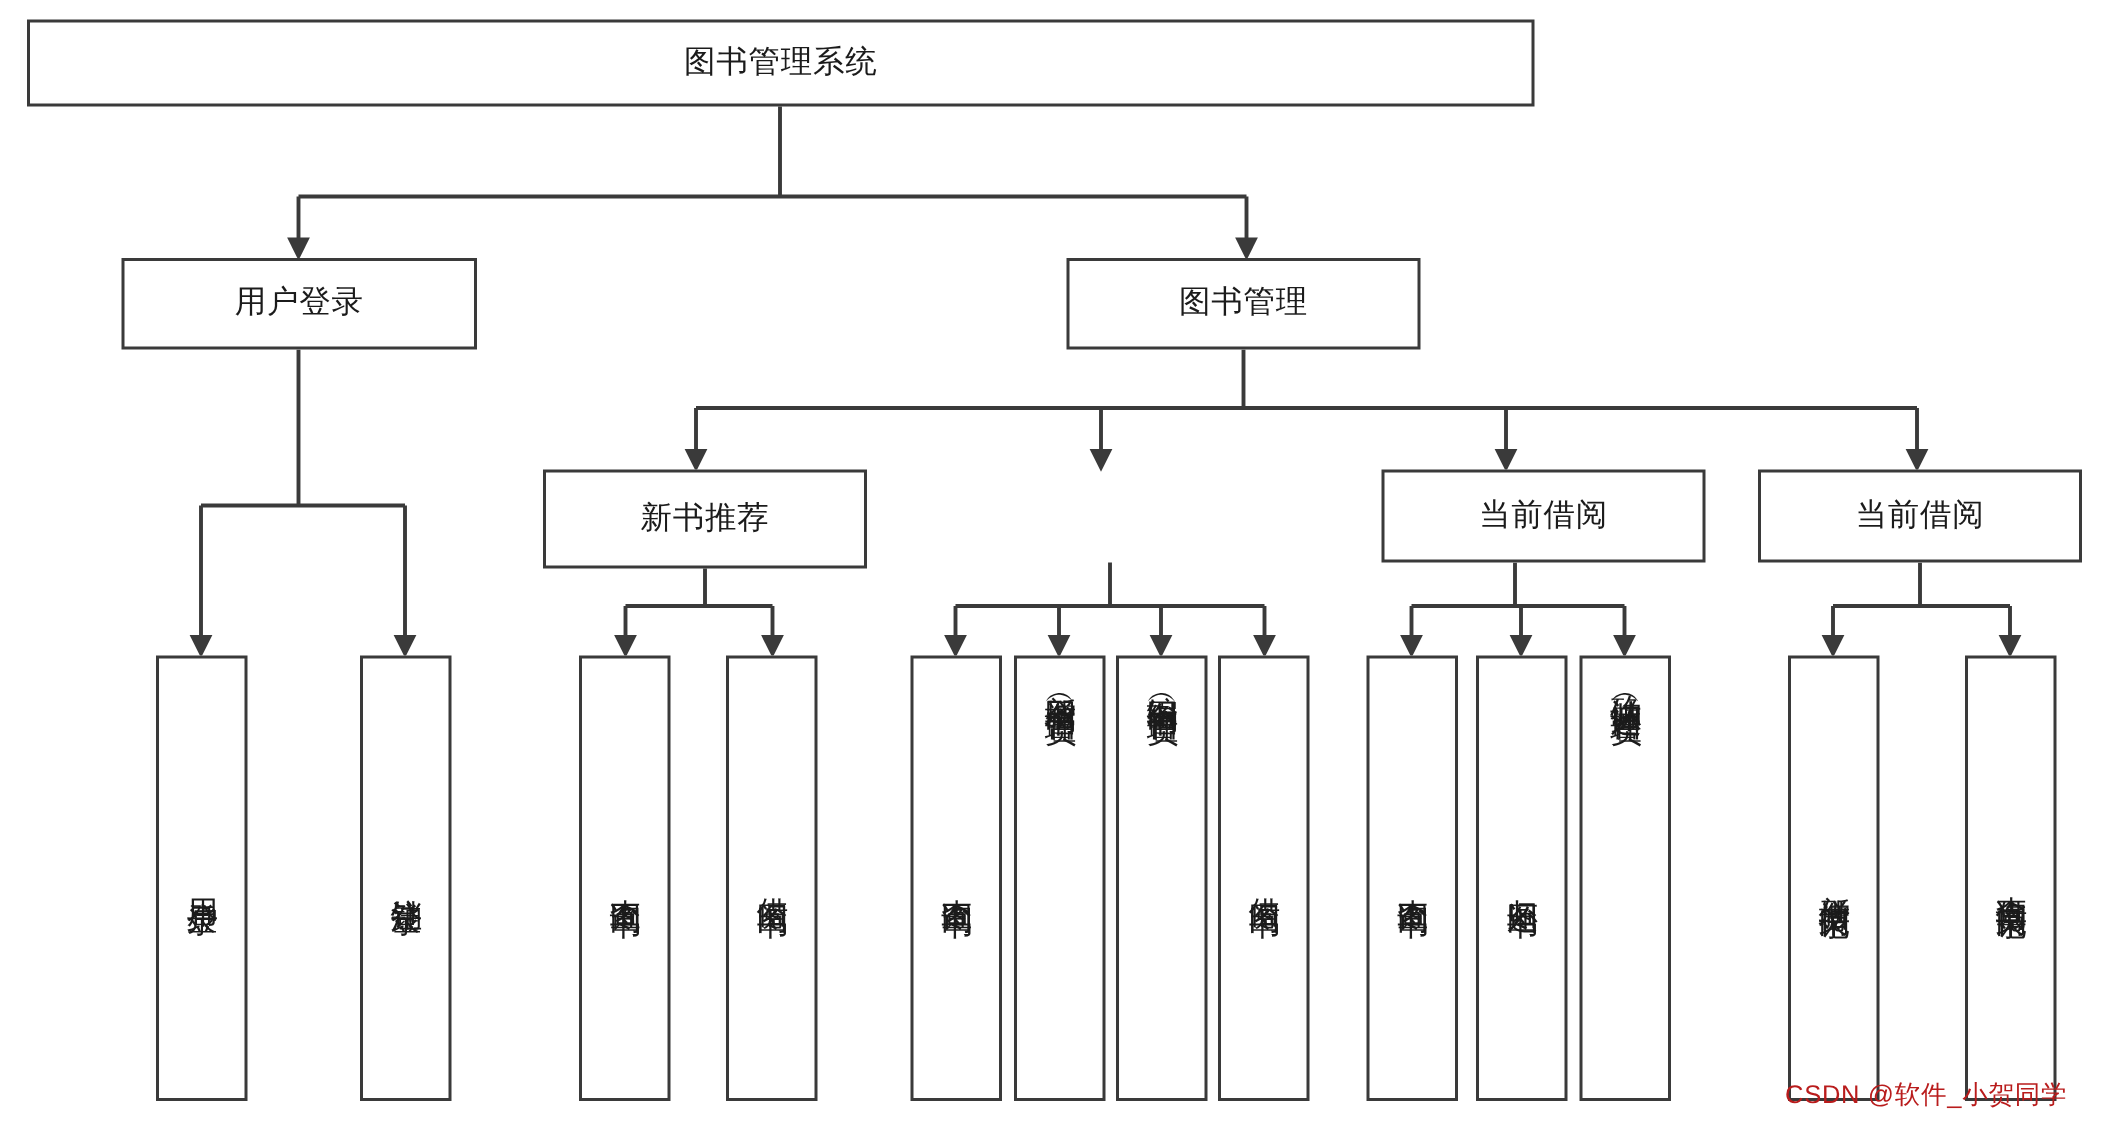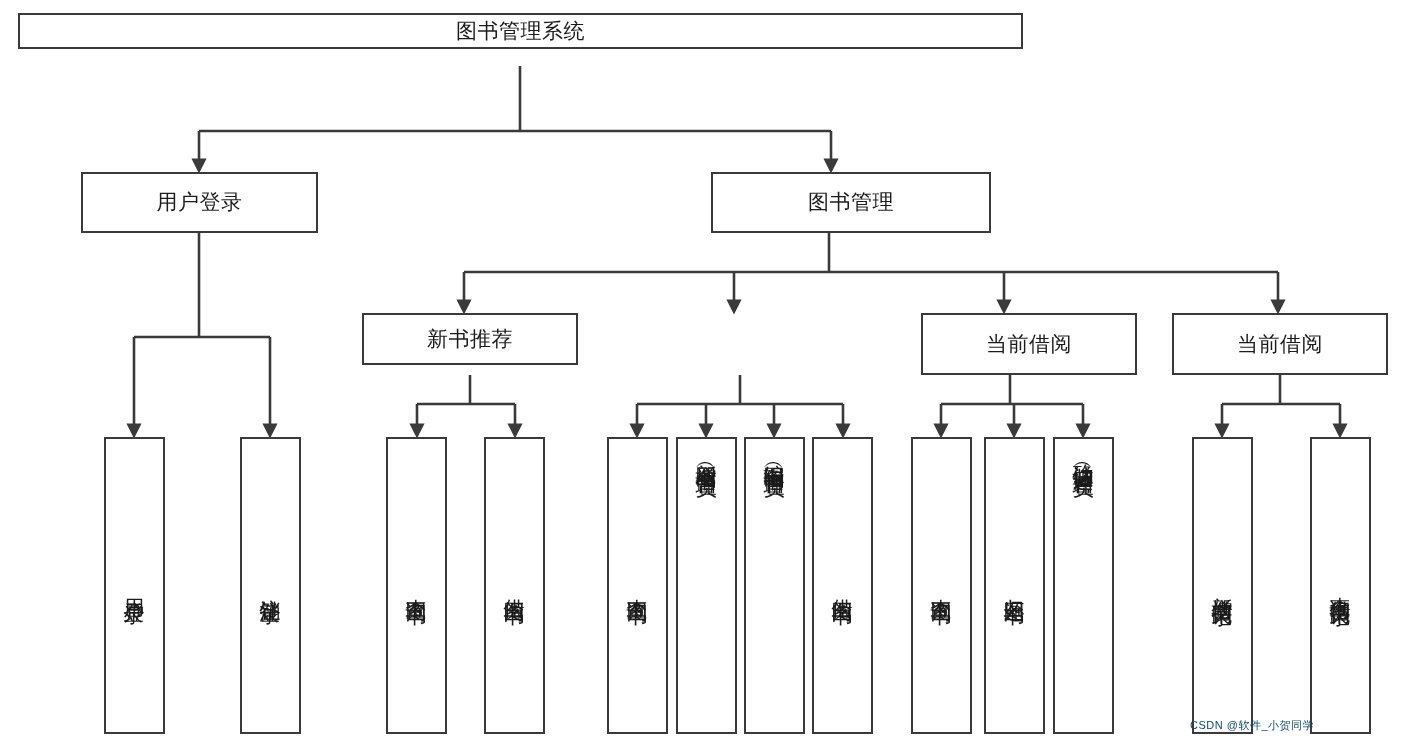--- a/index.html
+++ b/index.html
@@ -55,22 +55,22 @@
   .node.vertical .node-label {
     writing-mode: vertical-rl;
     text-orientation: upright;
     font-size: 21px;
     letter-spacing: 2px;
     line-height: 1;
     white-space: nowrap;
   }
   .watermark {
     position: absolute;
-    font-size: 11px;
-    color: #0c4a6e;
+    font-size: 17px;
+    color: #b91c1c;
     white-space: nowrap;
     letter-spacing: 0.5px;
   }
 </style>
 </head>
 <body>
 
 <div id="canvas">
 
   <svg class="edges" viewBox="0 0 1405 747" xmlns="http://www.w3.org/2000/svg">
@@ -117,32 +117,32 @@
       <path d="M 1014 404 L 1014 431" marker-end="url(#arrow)"></path>
       <path d="M 1083 404 L 1083 431" marker-end="url(#arrow)"></path>
 
       <path d="M 1280 375 L 1280 404"></path>
       <path d="M 1222 404 L 1340 404"></path>
       <path d="M 1222 404 L 1222 431" marker-end="url(#arrow)"></path>
       <path d="M 1340 404 L 1340 431" marker-end="url(#arrow)"></path>
     </g>
   </svg>
 
-  <div class="node" style="left:18px; top:13px; width:1005px; height:36px;">
+  <div class="node" style="left:18px; top:13px; width:1005px; height:58px;">
     <span class="node-label">图书管理系统</span>
   </div>
 
   <div class="node" style="left:81px; top:172px; width:237px; height:61px;">
     <span class="node-label">用户登录</span>
   </div>
-  <div class="node" style="left:711px; top:172px; width:280px; height:61px;text-align:center;">
+  <div class="node" style="left:711px; top:172px; width:236px; height:61px;text-align:center;">
     <span class="node-label">图书管理</span>
   </div>
 
-  <div class="node" style="left:362px; top:313px; width:216px; height:52px;">
+  <div class="node" style="left:362px; top:313px; width:216px; height:66px;">
     <span class="node-label">新书推荐</span>
   </div>
   <div class="node" style="left:921px; top:313px; width:216px; height:62px;">
     <span class="node-label">当前借阅</span>
   </div>
   <div class="node" style="left:1172px; top:313px; width:216px; height:62px;">
     <span class="node-label">当前借阅</span>
   </div>
 
   <div class="node vertical centered" style="left:104px; top:437px; width:61px; height:297px;">

